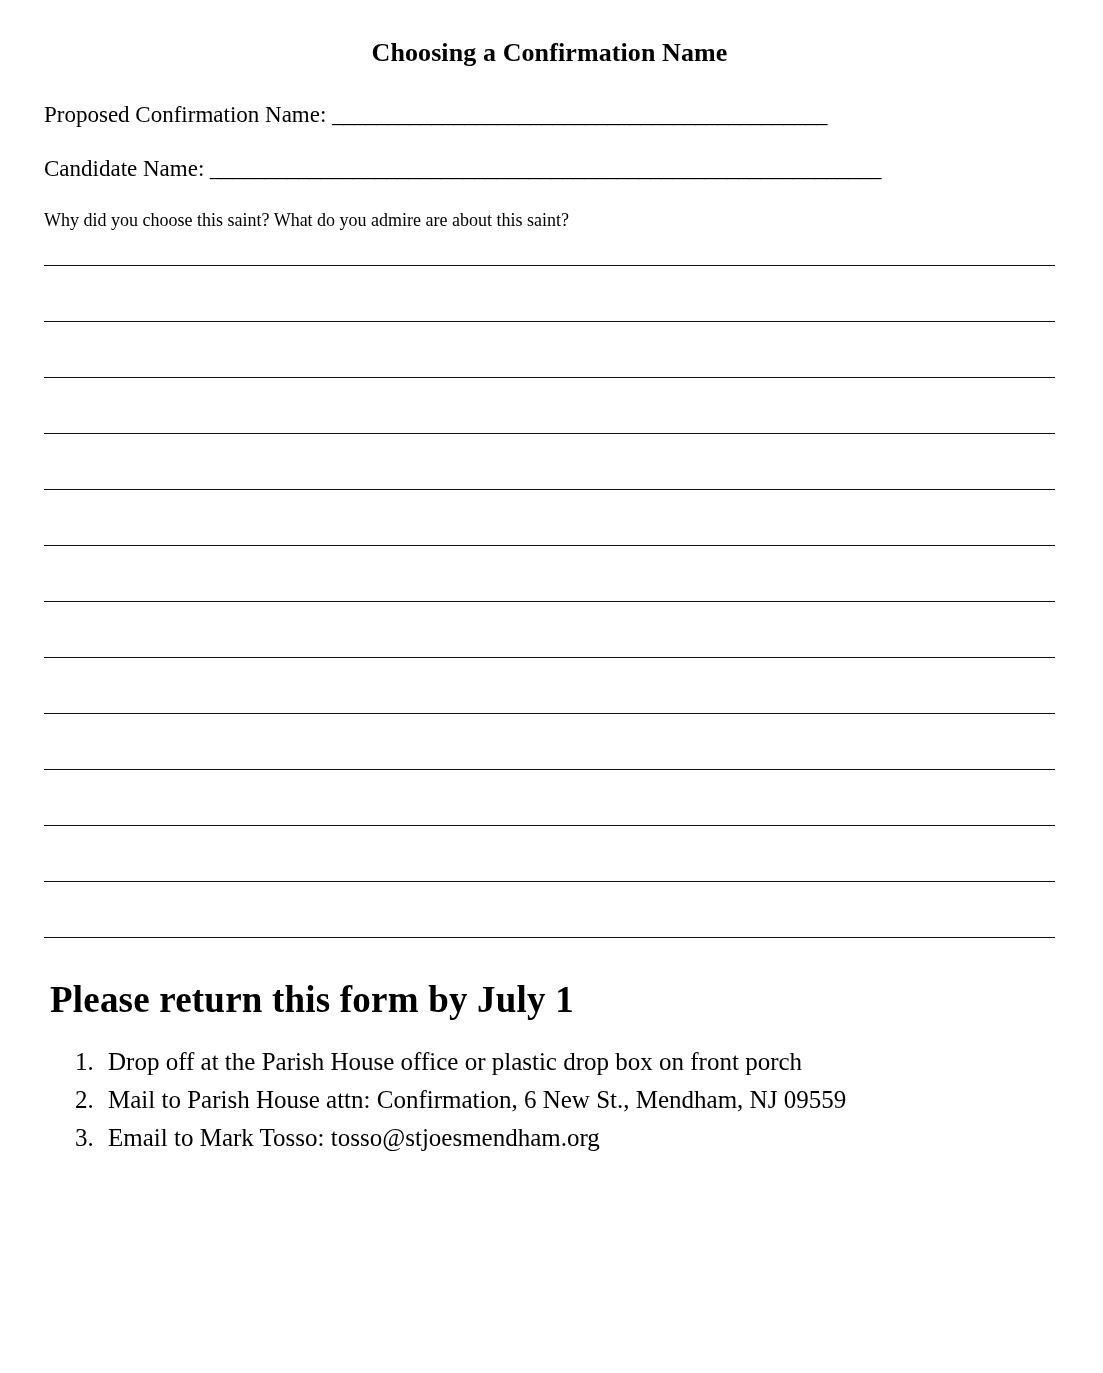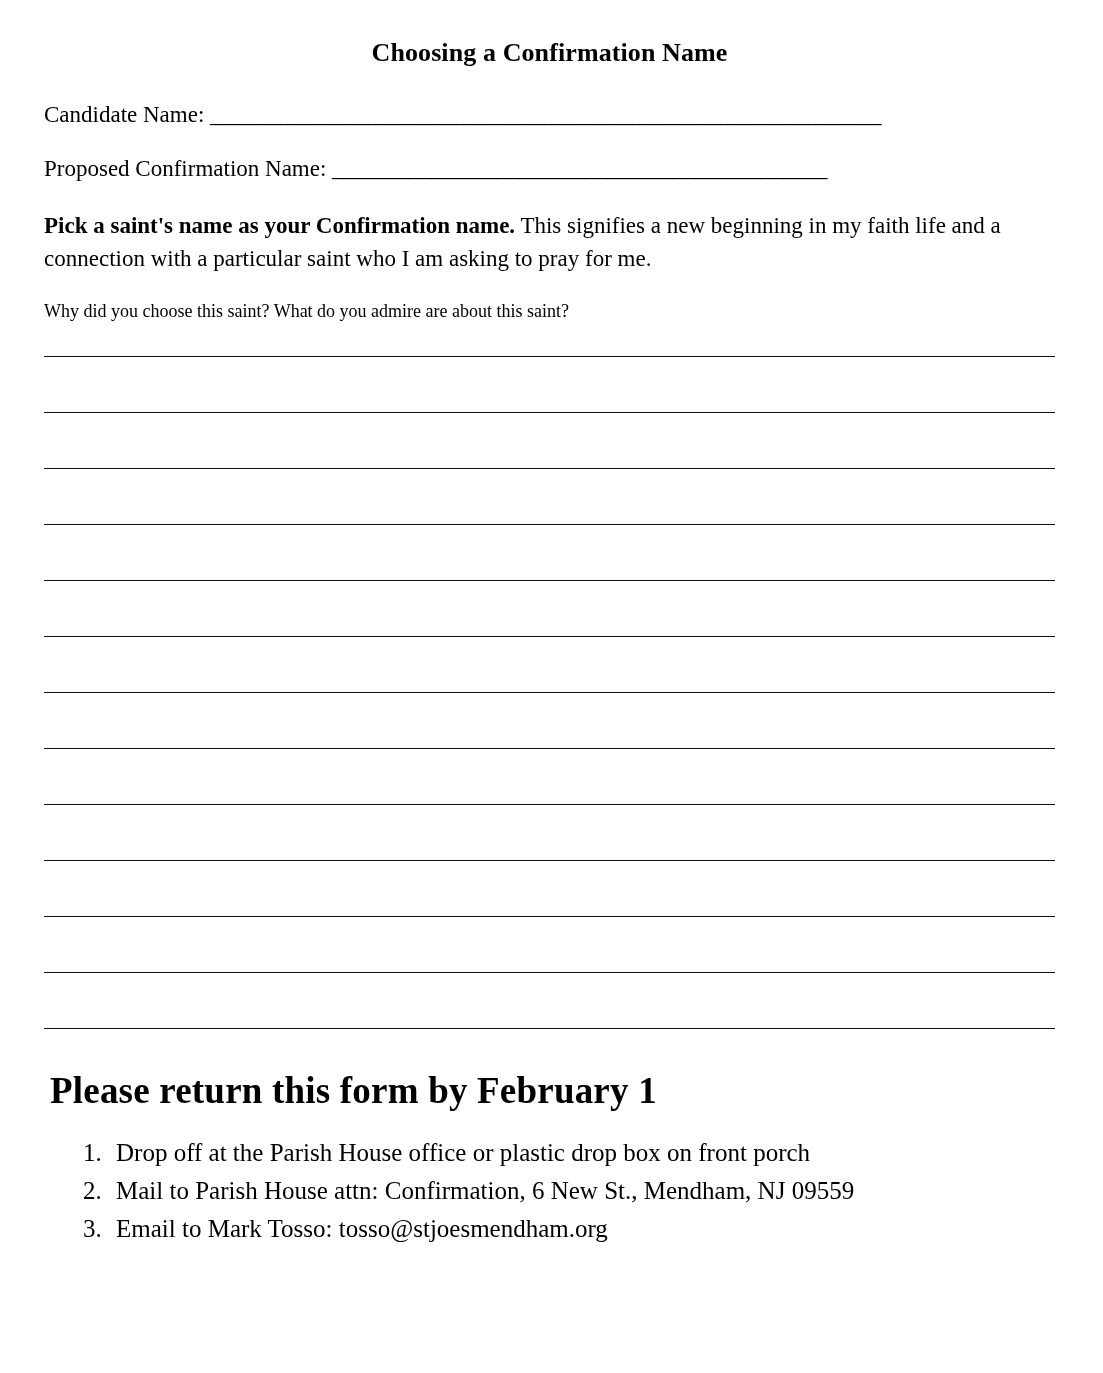--- a/index.html
+++ b/index.html
@@ -64,65 +64,64 @@
   .write-line:first-child {
     height: 22px;
   }
   .return-heading {
     font-size: 37px;
     font-weight: bold;
     margin: 40px 0 22px 6px;
     letter-spacing: 0.2px;
   }
   ol.instructions {
-    margin: 16px;
+    margin: 8px;
     padding: 0 0 0 48px;
     font-size: 25px;
     line-height: 1.52;
   }
   ol.instructions li {
     padding-left: 8px;
   }
 </style>
 </head>
 <body>
 
 <div class="page">
 
   <h1 class="doc-title">Choosing a Confirmation Name</h1>
 
   <div class="field-row">
+    <span class="field-label">Proposed Confirmation Name: </span><span class="field-blank">_____________________________________________</span>
+  </div>
+
+  <div class="field-row">
     <span class="field-label">Candidate Name: </span><span class="field-blank">_____________________________________________________________</span>
   </div>
 
-  <div class="field-row">
-    <span class="field-label">Proposed Confirmation Name: </span><span class="field-blank">_____________________________________________</span>
-  </div>
-
-  <p class="para"><b>Pick a saint's name as your Confirmation name.</b><span> This signifies a new beginning in my faith life and a connection with a particular saint who I am asking to pray for me.</span></p>
 
   <p class="prompt">Why did you choose this saint? What do you admire are about this saint?</p>
 
   <div class="lines">
     <div class="write-line"></div>
     <div class="write-line"></div>
     <div class="write-line"></div>
     <div class="write-line"></div>
     <div class="write-line"></div>
     <div class="write-line"></div>
     <div class="write-line"></div>
     <div class="write-line"></div>
     <div class="write-line"></div>
     <div class="write-line"></div>
     <div class="write-line"></div>
     <div class="write-line"></div>
     <div class="write-line"></div>
   </div>
 
-  <h2 class="return-heading">Please return this form by February 1</h2>
+  <h2 class="return-heading">Please return this form by July 1</h2>
 
   <ol class="instructions">
     <li>Drop off at the Parish House office or plastic drop box on front porch</li>
     <li>Mail to Parish House attn: Confirmation, 6 New St., Mendham, NJ 09559</li>
     <li>Email to Mark Tosso: tosso@stjoesmendham.org</li>
   </ol>
 
 </div>
 
 </body></html>

